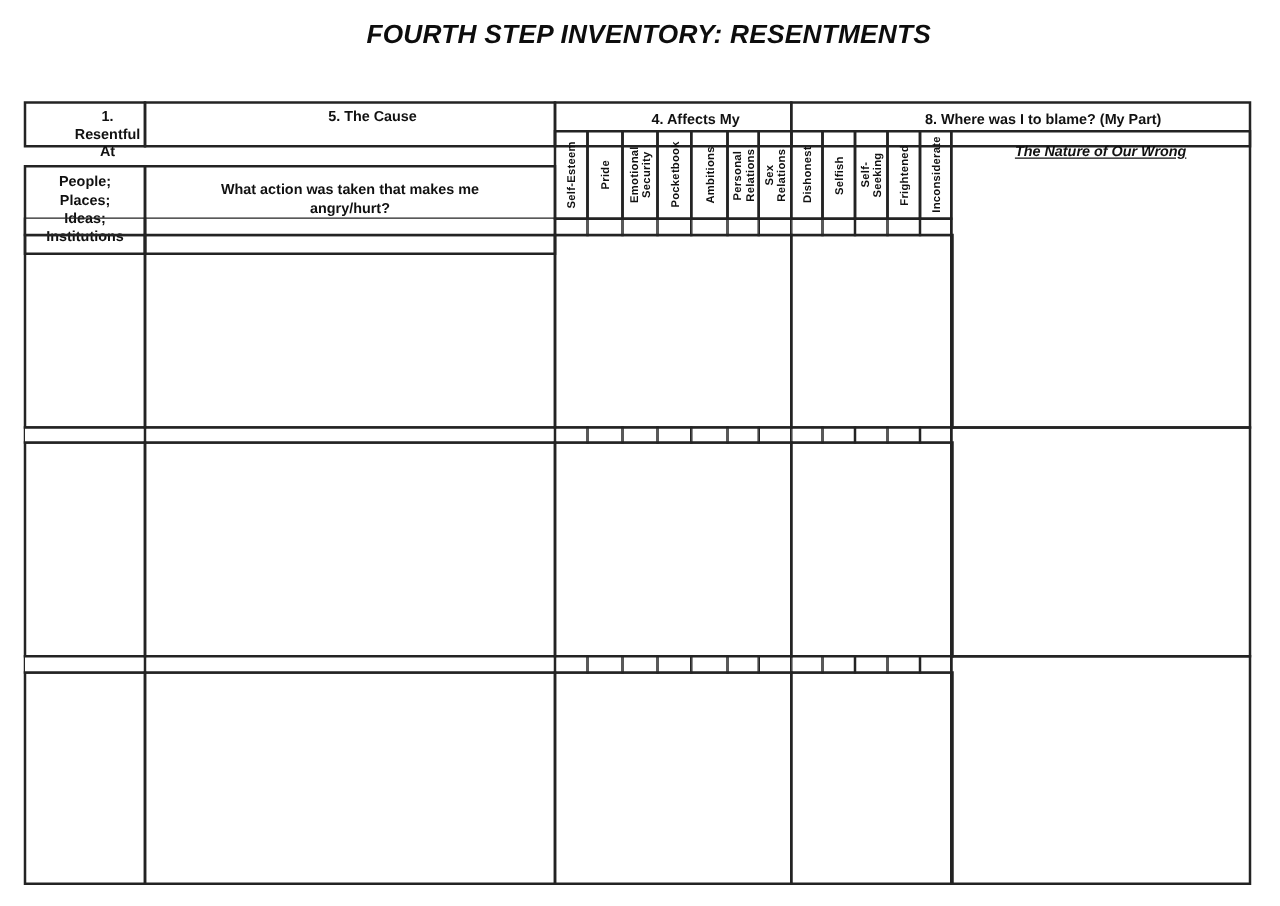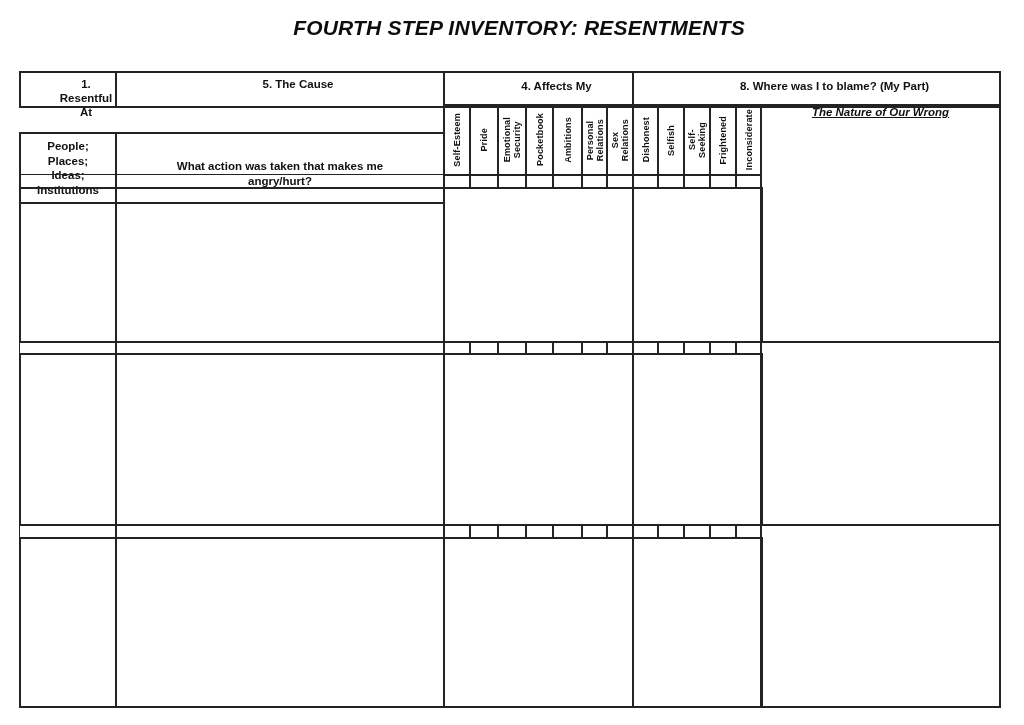--- a/index.html
+++ b/index.html
@@ -16,43 +16,43 @@
     .cblm { left: 632px; width: 131px; }
     .hblm { left: 632px; width: 369px; }
     .cnat { left: 760px; width: 241px; }
     .s1 { left: 443px; width: 28px; }  .s2 { left: 469px; width: 30px; }
     .s3 { left: 497px; width: 30px; }  .s4 { left: 525px; width: 29px; }
     .s5 { left: 552px; width: 31px; }  .s6 { left: 581px; width: 27px; }
     .s7 { left: 606px; width: 28px; }  .s8 { left: 632px; width: 27px; }
     .s9 { left: 657px; width: 28px; }  .s10 { left: 683px; width: 28px; }
     .s11 { left: 709px; width: 28px; } .s12 { left: 735px; width: 27px; }
     
-    .rh1 { top: 71px; height: 37px; padding-left: 36px; }
+    .rh1 { top: 81px; height: 37px; padding-left: 36px; }
     .rh2 { top: 104px; height: 72px; }
     .st1 { top: 174px; height: 15px; }
     .r1 { top: 187px; height: 156px; }
     .st2 { top: 341px; height: 14px; }
     .r2 { top: 353px; height: 173px; }
     .st3 { top: 524px; height: 15px; }
     .r3 { top: 537px; height: 171px; }
     .n1 { top: 104px; height: 239px; }
     .n2 { top: 341px; height: 185px; }
     .n3 { top: 524px; height: 184px; }
 
     .hdr { font-weight: bold; font-size: 11.5px; text-align: center; white-space: pre-line;
            line-height: 14px; padding-top: 4px; }
     .hdr.blame { padding-top: 6px; }
     .sub { font-weight: bold; font-size: 11.5px; text-align: center; white-space: pre-line; line-height: 14.5px; margin-top: 28px; }
     .sub.col1 { padding-top: 5px; }
-    .sub.col2 { padding-top: 25px; }
+    .sub.col2 { padding-top: 11px; }
     .vcell { display: flex; align-items: center; justify-content: center; }
     .vtext { writing-mode: vertical-rl; transform: rotate(180deg); font-weight: bold; font-size: 9px;
              line-height: 10px; text-align: center; white-space: pre-line; letter-spacing: 0.2px; }
     .nature-label { font-weight: bold; font-style: italic; text-decoration: underline; font-size: 11.5px;
-                    text-align: center; padding-top: 0; }
+                    text-align: center; padding-top: 10px; }
   </style>
 </head>
 <body>
 
 <div class="title">FOURTH STEP INVENTORY: RESENTMENTS</div>
 
 <div>
 
   <div class="cell c1 rh1 hdr">1. Resentful
 At</div>

